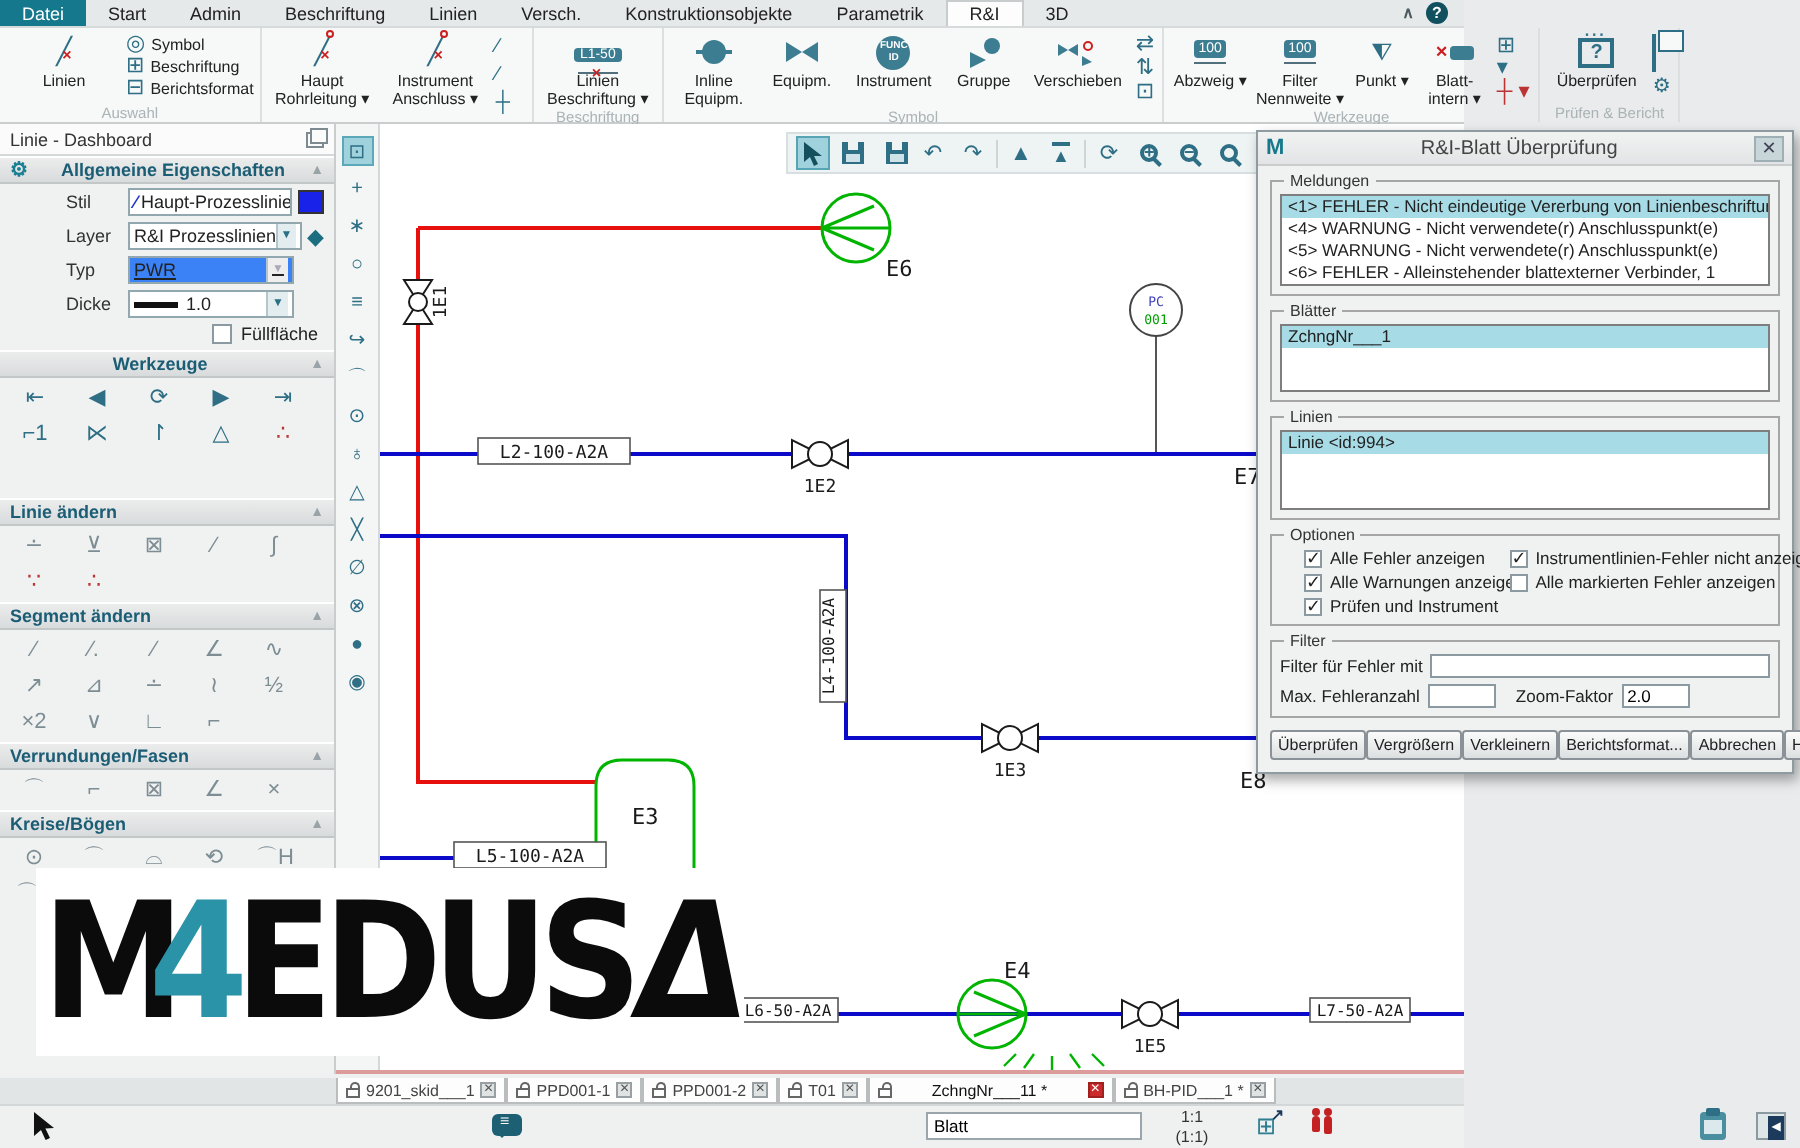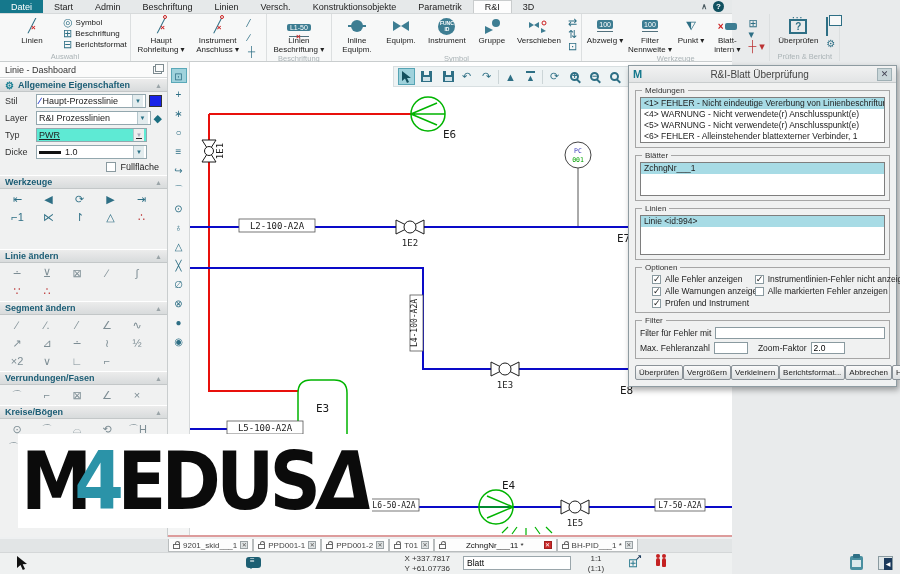--- a/index.html
+++ b/index.html
@@ -45,25 +45,25 @@
   .content { position:absolute; top:62px; left:0; right:0; height:475px; display:flex; }
 
   
   .sidebar { width:168px; background:#f0f1f1; border-right:1px solid #c9cdce; font-size:9px; color:#222; overflow:hidden; }
   .sb-title { height:16px; background:#fbfbfb; border-bottom:1px solid #d5d8d9; display:flex; align-items:center; padding:0 5px; font-size:9px; color:#333; }
   .sb-title .float-ic { margin-left:auto; width:9px; height:8px; border:1px solid #7d8a8f; position:relative; }
   .sb-title .float-ic::before { content:""; position:absolute; right:-3px; top:-3px; width:7px; height:6px; border:1px solid #7d8a8f; background:#fbfbfb; }
   .sb-header { height:14px; background:linear-gradient(#ececec,#d8dbdc); border-top:1px solid #fff; border-bottom:1px solid #c3c7c8; display:flex; align-items:center; padding:0 5px; font-weight:bold; color:#1b5d75; font-size:9px; }
   .sb-header .hgear { color:#1b7f93; margin-right:4px; font-size:10px; }
   .sb-header .hcol { margin-left:auto; color:#9aa4a8; font-size:7px; }
-  .sb-header .htxt { flex:1; text-align:left; }
+  .sb-header .htxt { flex:1; text-align:center; }
   .prow { display:flex; align-items:center; gap:3px; padding:2px 5px 1px 5px; }
-  .plabel { width:28px; color:#333; }
+  .plabel { width:28px; color:#333;margin-left:28px; }
   .combo { display:flex; align-items:center; background:#fff; border:1px solid #93a7ae; height:14px; font-size:9px; padding:0 2px; flex:1; overflow:hidden; white-space:nowrap; }
-  .combo.disabled { background:#5eead4;text-decoration:underline; }
+  .combo.disabled { background:#3b82f6;text-decoration:underline; }
   .combo .arrow { margin-left:auto; width:11px; background:#e3ecee; border-left:1px solid #b4c6cc; color:#2a7186; font-size:6px; text-align:center; line-height:12px; }
   .combo.disabled .arrow { color:#aab; background:#eee; }
   .combo .slash { color:#2233cc; margin-right:2px; font-weight:bold; }
   .swatch { width:13px; height:12px; background:#1822e8; border:1px solid #333; }
   .layer-ic { color:#1b6e80; font-size:11px; }
   .thickline { display:inline-block; width:22px; height:3px; background:#111; margin-right:4px; }
   .fillrow { display:flex; justify-content:flex-end; align-items:center; gap:4px; padding:2px 8px 3px 0; }
   .cbx { width:10px; height:10px; background:#fff; border:1px solid #8a9aa0; display:inline-block; position:relative; }
   .cbx.checked::after { content:"✓"; position:absolute; left:0px; top:-2px; font-size:10px; color:#222; }
   .igrid { display:flex; flex-wrap:wrap; padding:3px 8px; column-gap:12px; row-gap:4px; }
@@ -780,24 +780,20 @@
       </div>
   </div>
 
   <div class="statusbar">
     <span class="cursor-arrow">
       <svg width="12" height="14" viewBox="0 0 12 14">
           <polygon points="1,0 1,12 4.5,9 6.8,14 9,13 6.7,8.3 11,8" fill="#111"></polygon>
         </svg>
     </span>
     <span class="bubble"></span>
-    <div class="coords">
-      <div>X +337.7817</div>
-      <div>Y +61.07736</div>
-    </div>
     <input class="blatt-field" value="Blatt" style="">
     <div class="scale">
       <div>1:1</div>
       <div>(1:1)</div>
     </div>
     <span class="gridarrow">⊞</span>
     <span class="ppl">
         <i></i>
         <i style="height:9px"></i>
       </span>

